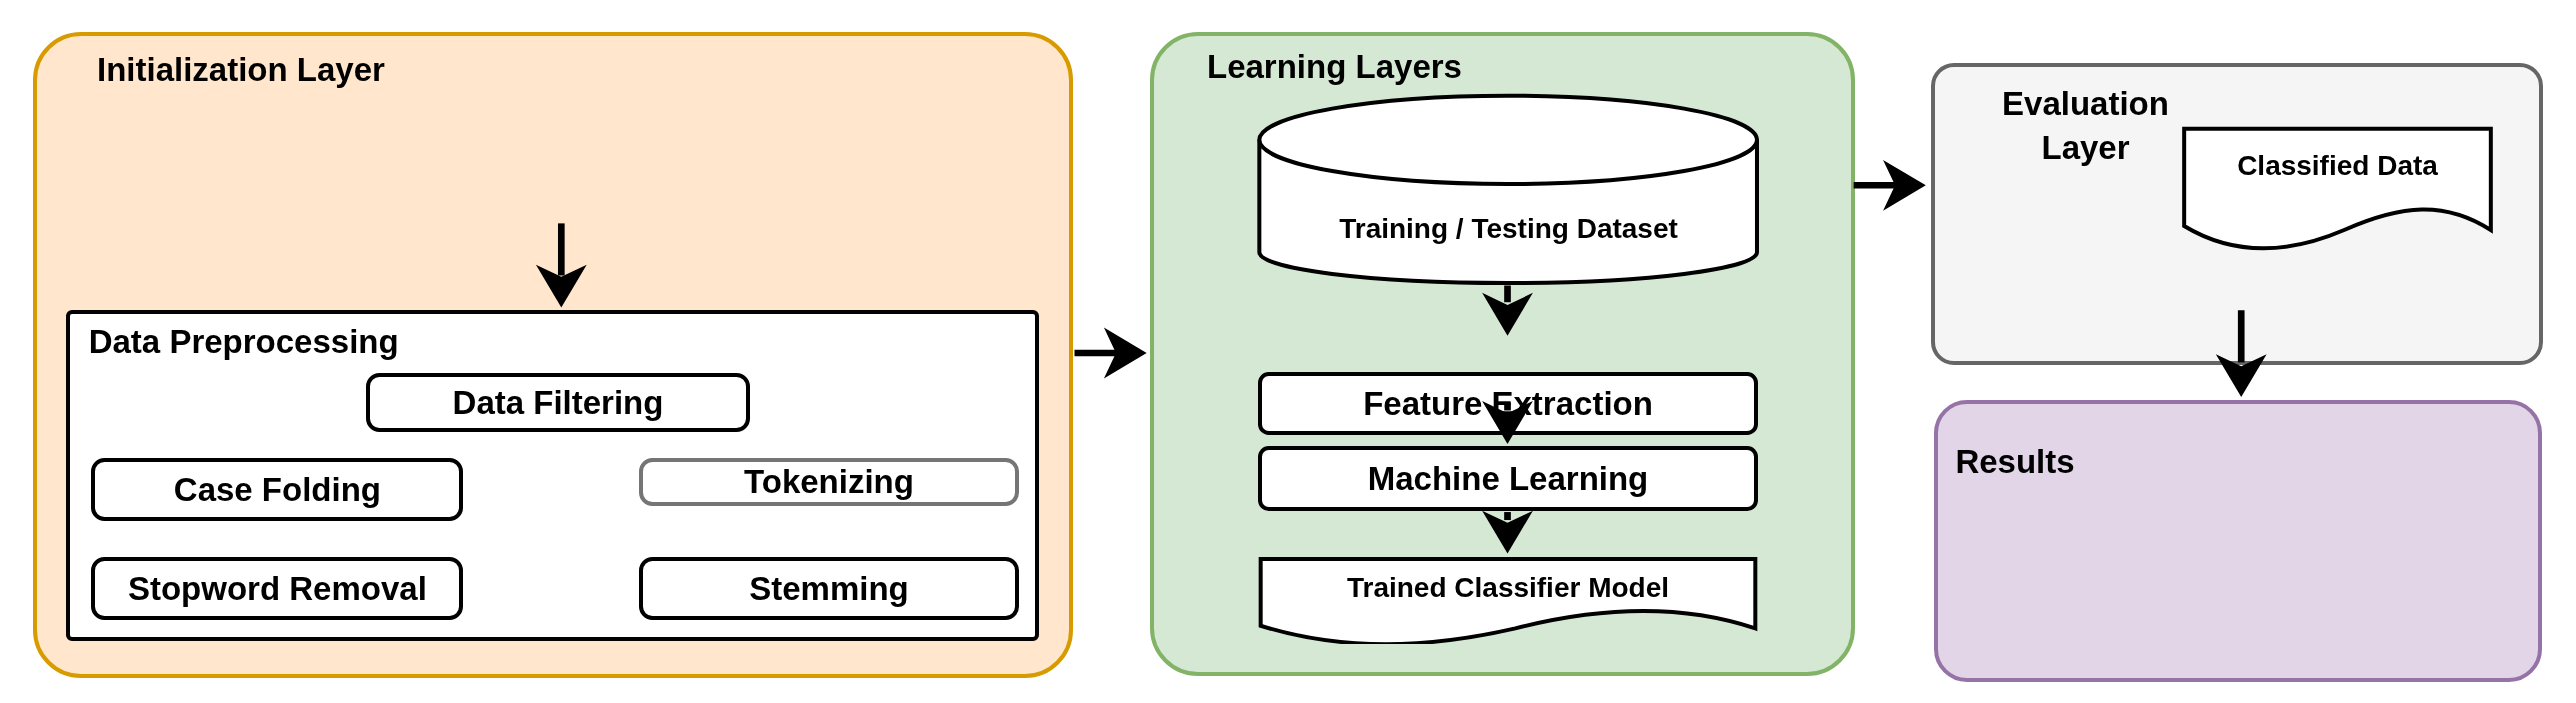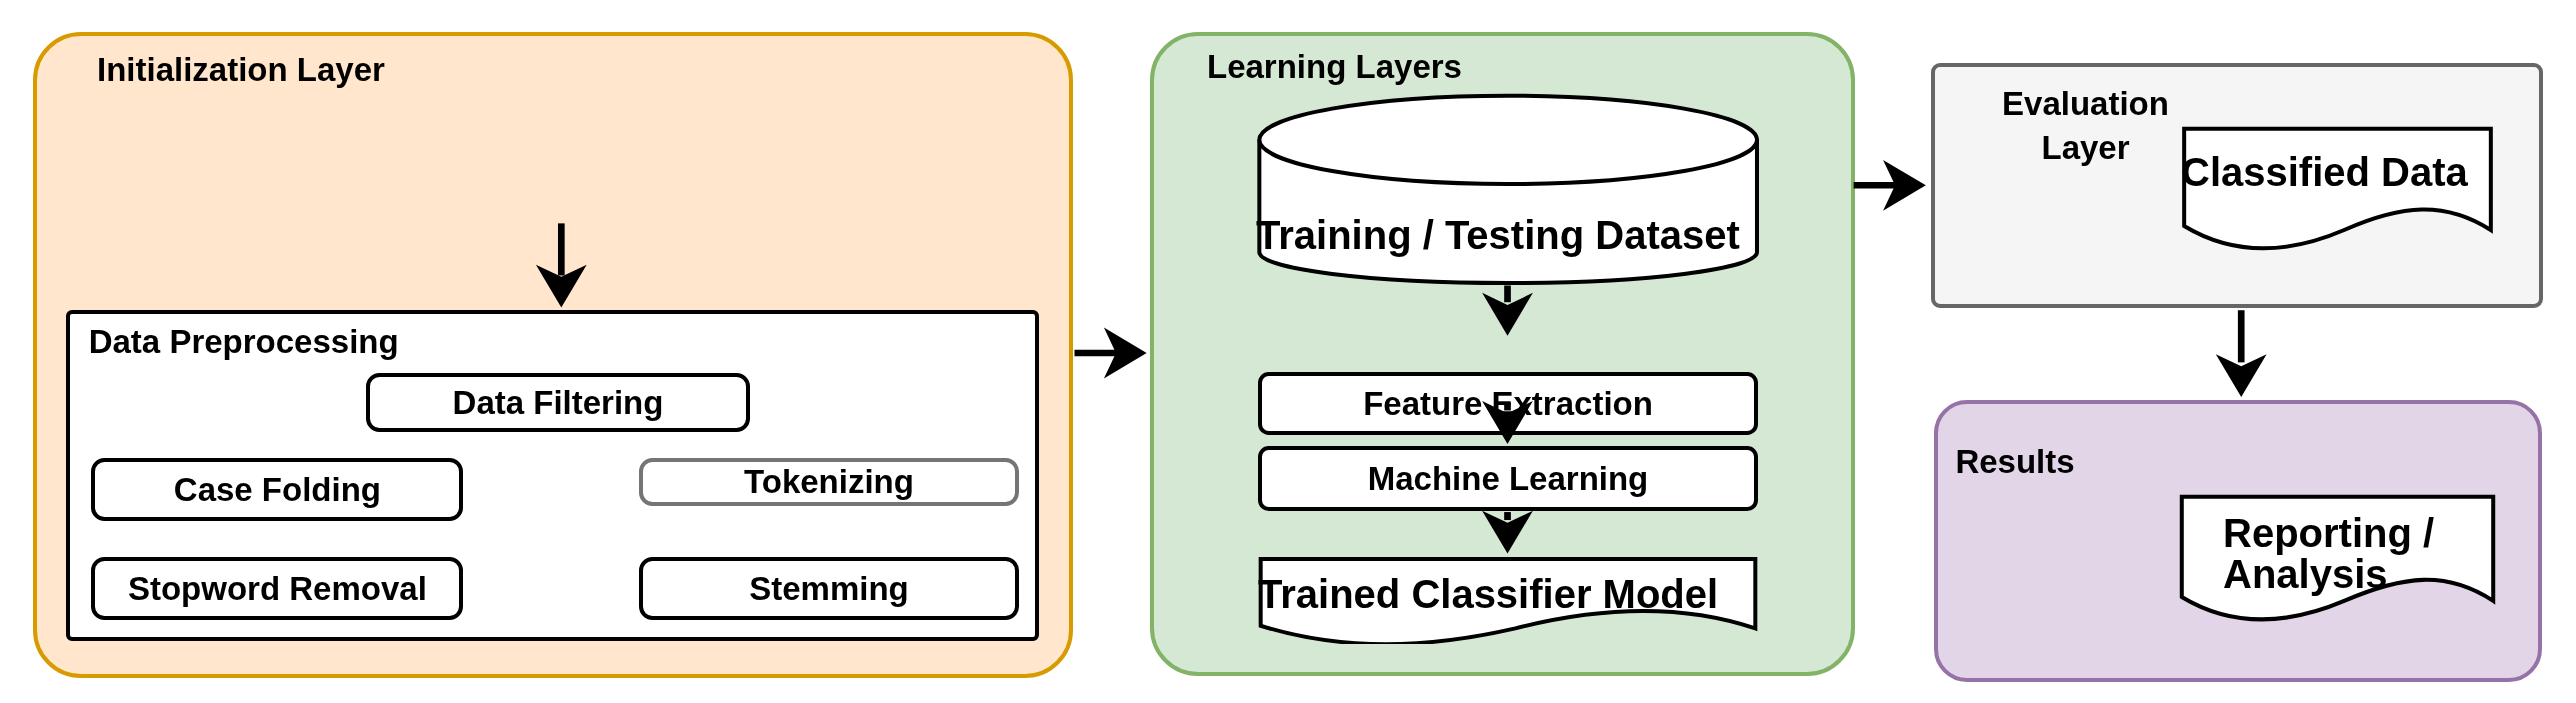--- a/index.html
+++ b/index.html
@@ -34,24 +34,24 @@
     border-color: var(--init-border, #D79B00);
     border-radius: 48px;
   }
   #learning-layer {
     left: 1150px; top: 32px; width: 705px; height: 644px;
     background: var(--learning-fill, #D5E8D4);
     border-color: var(--learning-border, #82B366);
     border-radius: 48px;
   }
   #eval-layer {
-    left: 1931px; top: 63px; width: 612px; height: 245px;
+    left: 1931px; top: 63px; width: 612px; height: 302px;
     background: var(--eval-fill, #F5F5F5);
     border-color: var(--eval-border, #666666);
-    border-radius: 9px;
+    border-radius: 23px;
   }
   #results-layer {
     left: 1934px; top: 400px; width: 608px; height: 282px;
     background: var(--results-fill, #E1D5E7);
     border-color: var(--results-border, #9673A6);
     border-radius: 33px;
   }
   .node {
     position: absolute;
     box-sizing: border-box;
@@ -103,22 +103,23 @@
   .shape-wrap { position: absolute; }
   .shape-wrap svg { display: block; }
   .shape-outline {
     fill: var(--node-fill, #FFFFFF);
     stroke: var(--node-border, #000000);
     stroke-width: 6px;
   }
   .shape-label {
     position: absolute;
     left: 0; right: 0;
-    font-size: 40px;
+    font-size: 28px;
     font-weight: bold;
+    text-align: center;
     color: var(--text-color, #000);
   }
   #cylinder-wrap { left: 102px; top: 57px; width: 505px; height: 194px; }
   #cylinder-label { top: 120px; }
   #feature-extraction-node { left: 104px; top: 302px; width: 500px; height: 63px; border-radius: 10.7px; margin-top: 34px; }
   #machine-learning-node   { left: 104px; top: 410px; width: 500px; height: 65px; border-radius: 10.7px; }
   #trained-model-wrap { left: 104px; top: 520px; width: 500px; height: 88px; }
   #trained-model-label { top: 16px; }
   #classified-data-wrap { left: 246px; top: 59px; width: 313px; height: 132px; }
   #classified-data-label { top: 24px; }
@@ -206,26 +207,20 @@
       <svg width="313" height="132" viewBox="0 0 468 198">
         <path class="shape-outline" d="M 4,4 H 464 V 156 C 395,112 330,118 244,156 C 160,192 80,196 4,150 Z"></path>
       </svg>
       <div class="shape-label" id="classified-data-label">Classified Data</div>
     </div>
   </div>
 
   <div class="layer" id="results-layer">
     <div class="layer-title" id="results-title">Results</div>
 
-    <div class="shape-wrap" id="reporting-wrap">
-      <svg width="317" height="135" viewBox="0 0 474 202">
-        <path class="shape-outline" d="M 4,4 H 470 V 160 C 400,114 335,122 247,160 C 162,196 80,200 4,154 Z"></path>
-      </svg>
-      <div class="shape-label" id="reporting-label">Reporting / Analysis</div>
-    </div>
   </div>
 
   <svg id="arrows" width="2576" height="704" viewBox="0 0 3855 1053">
     <g>
       <line x1="840" y1="334" x2="840" y2="412"></line>
       <polygon points="840,460 802,396 840,414 878,396"></polygon>
     </g>
     <g>
       <line x1="1608" y1="528" x2="1672" y2="528"></line>
       <polygon points="1716,528 1652,490 1670,528 1652,566"></polygon>

